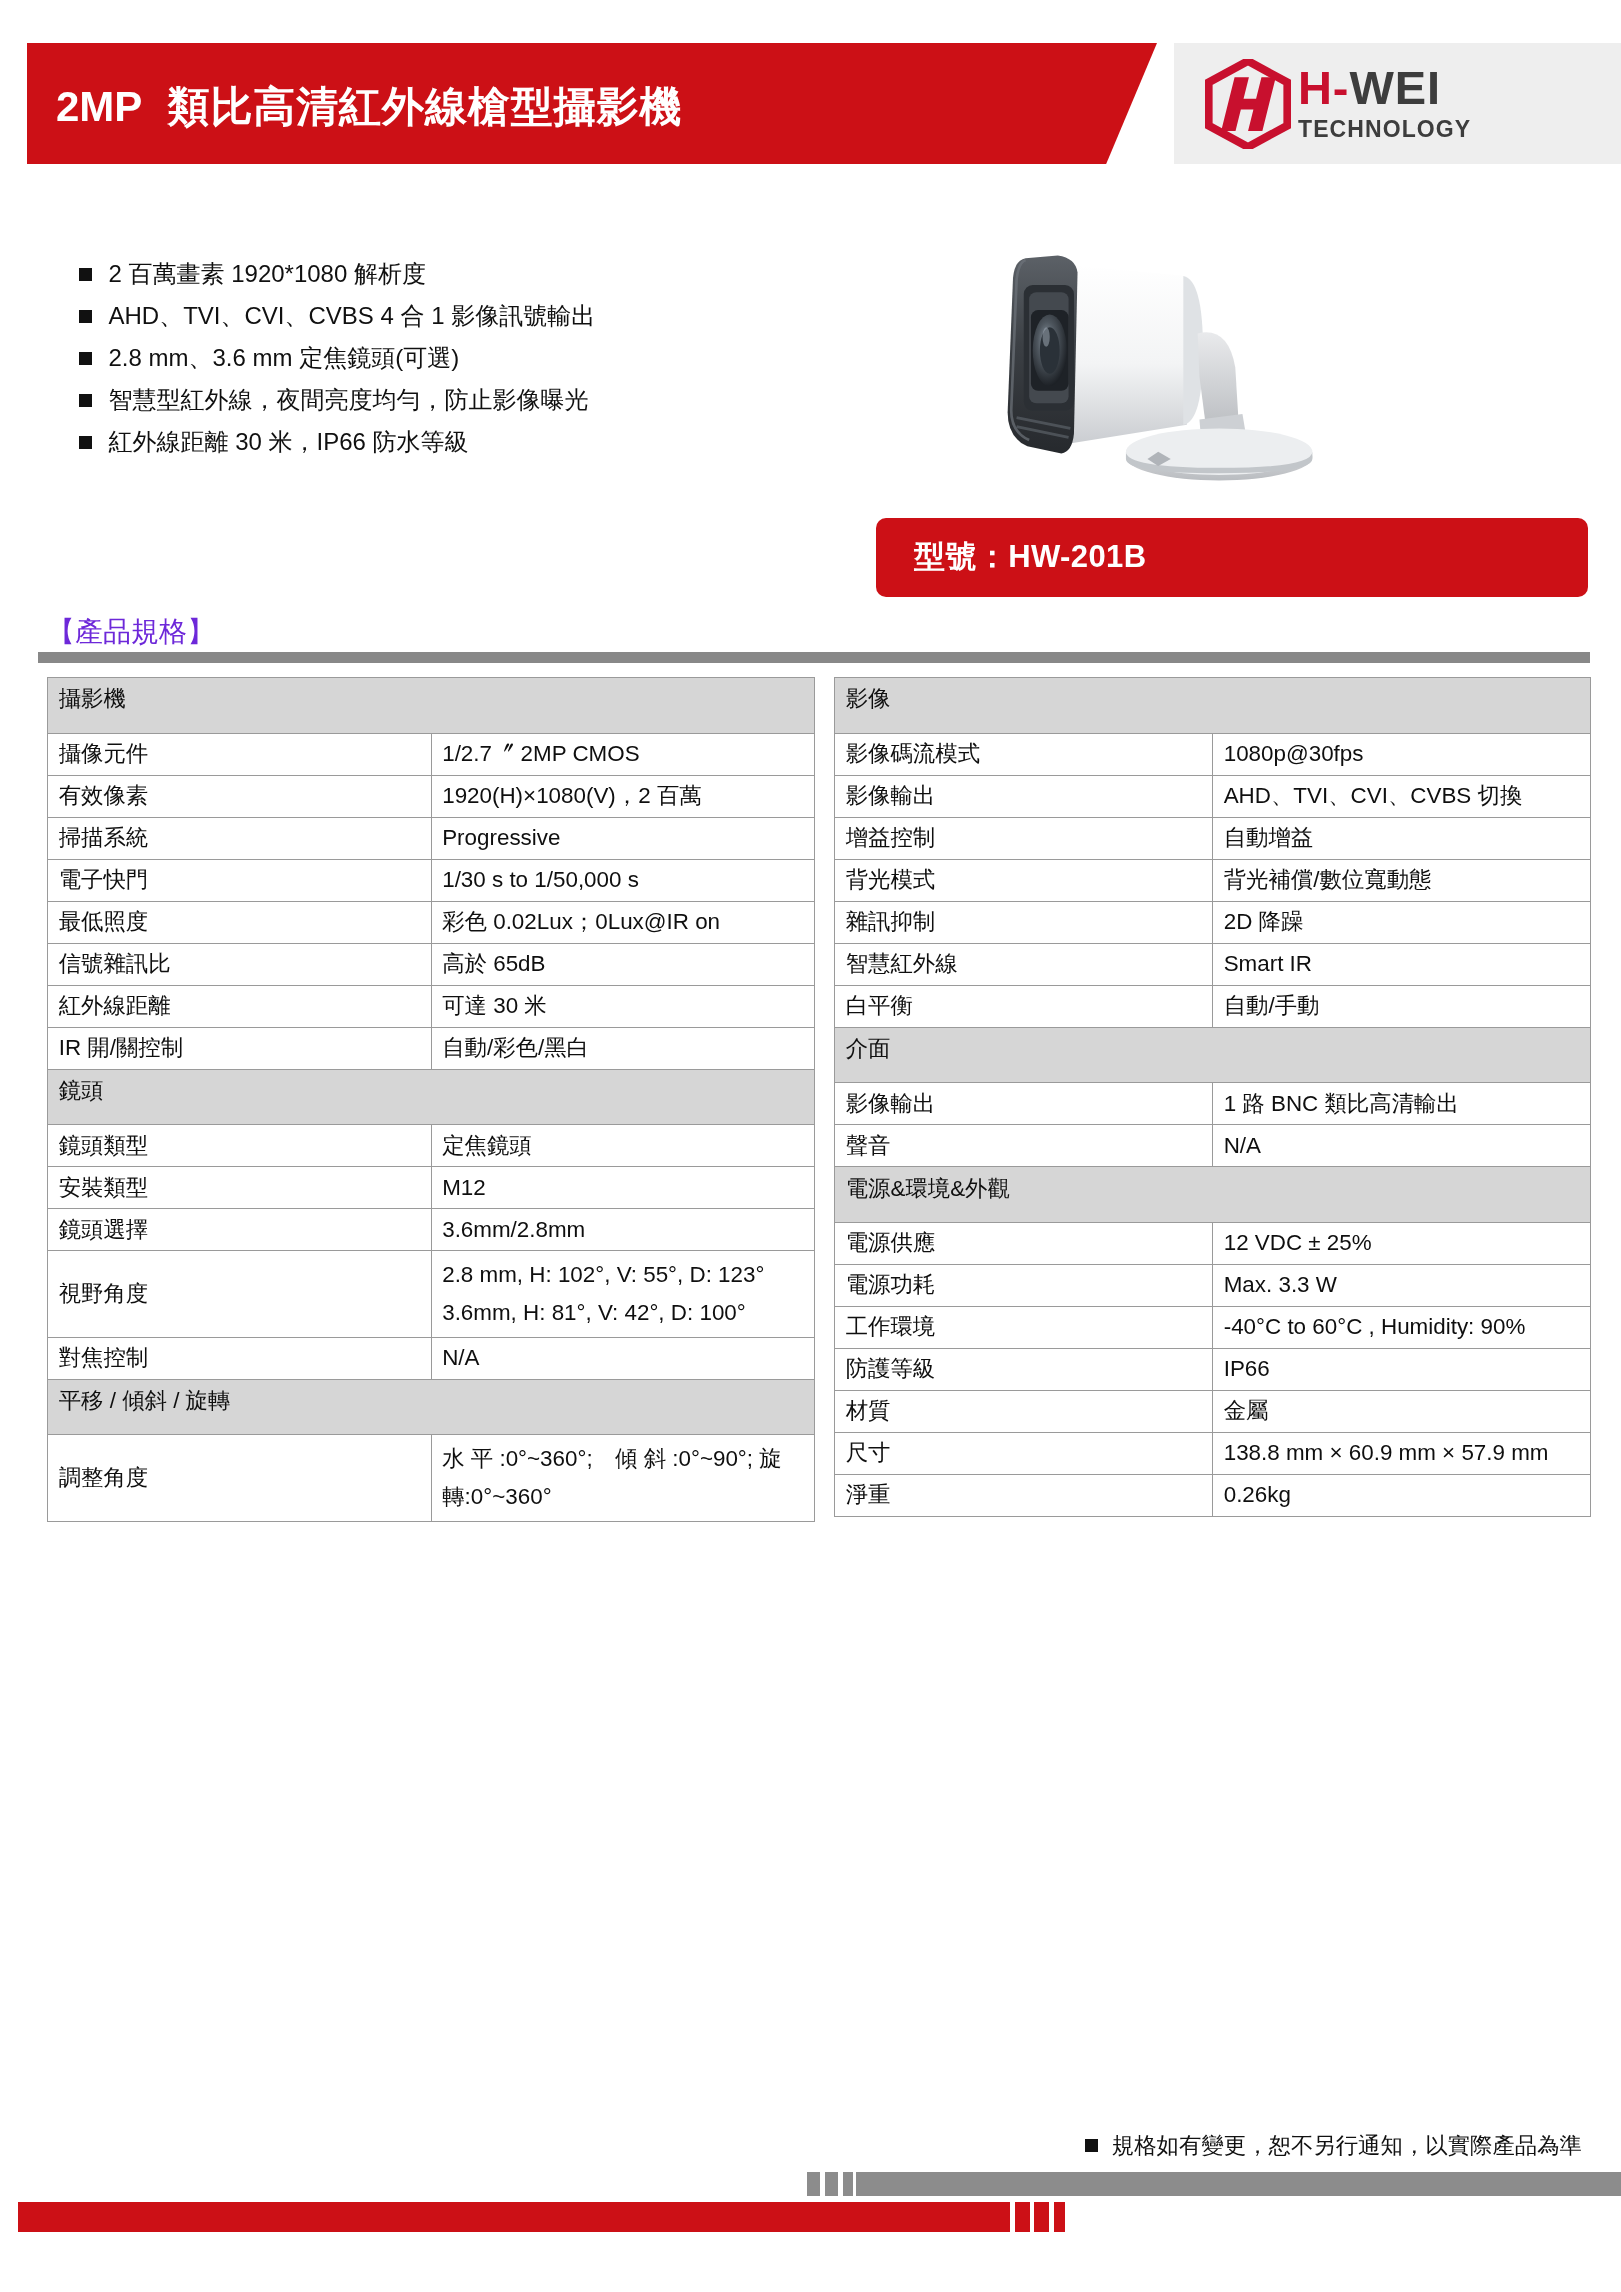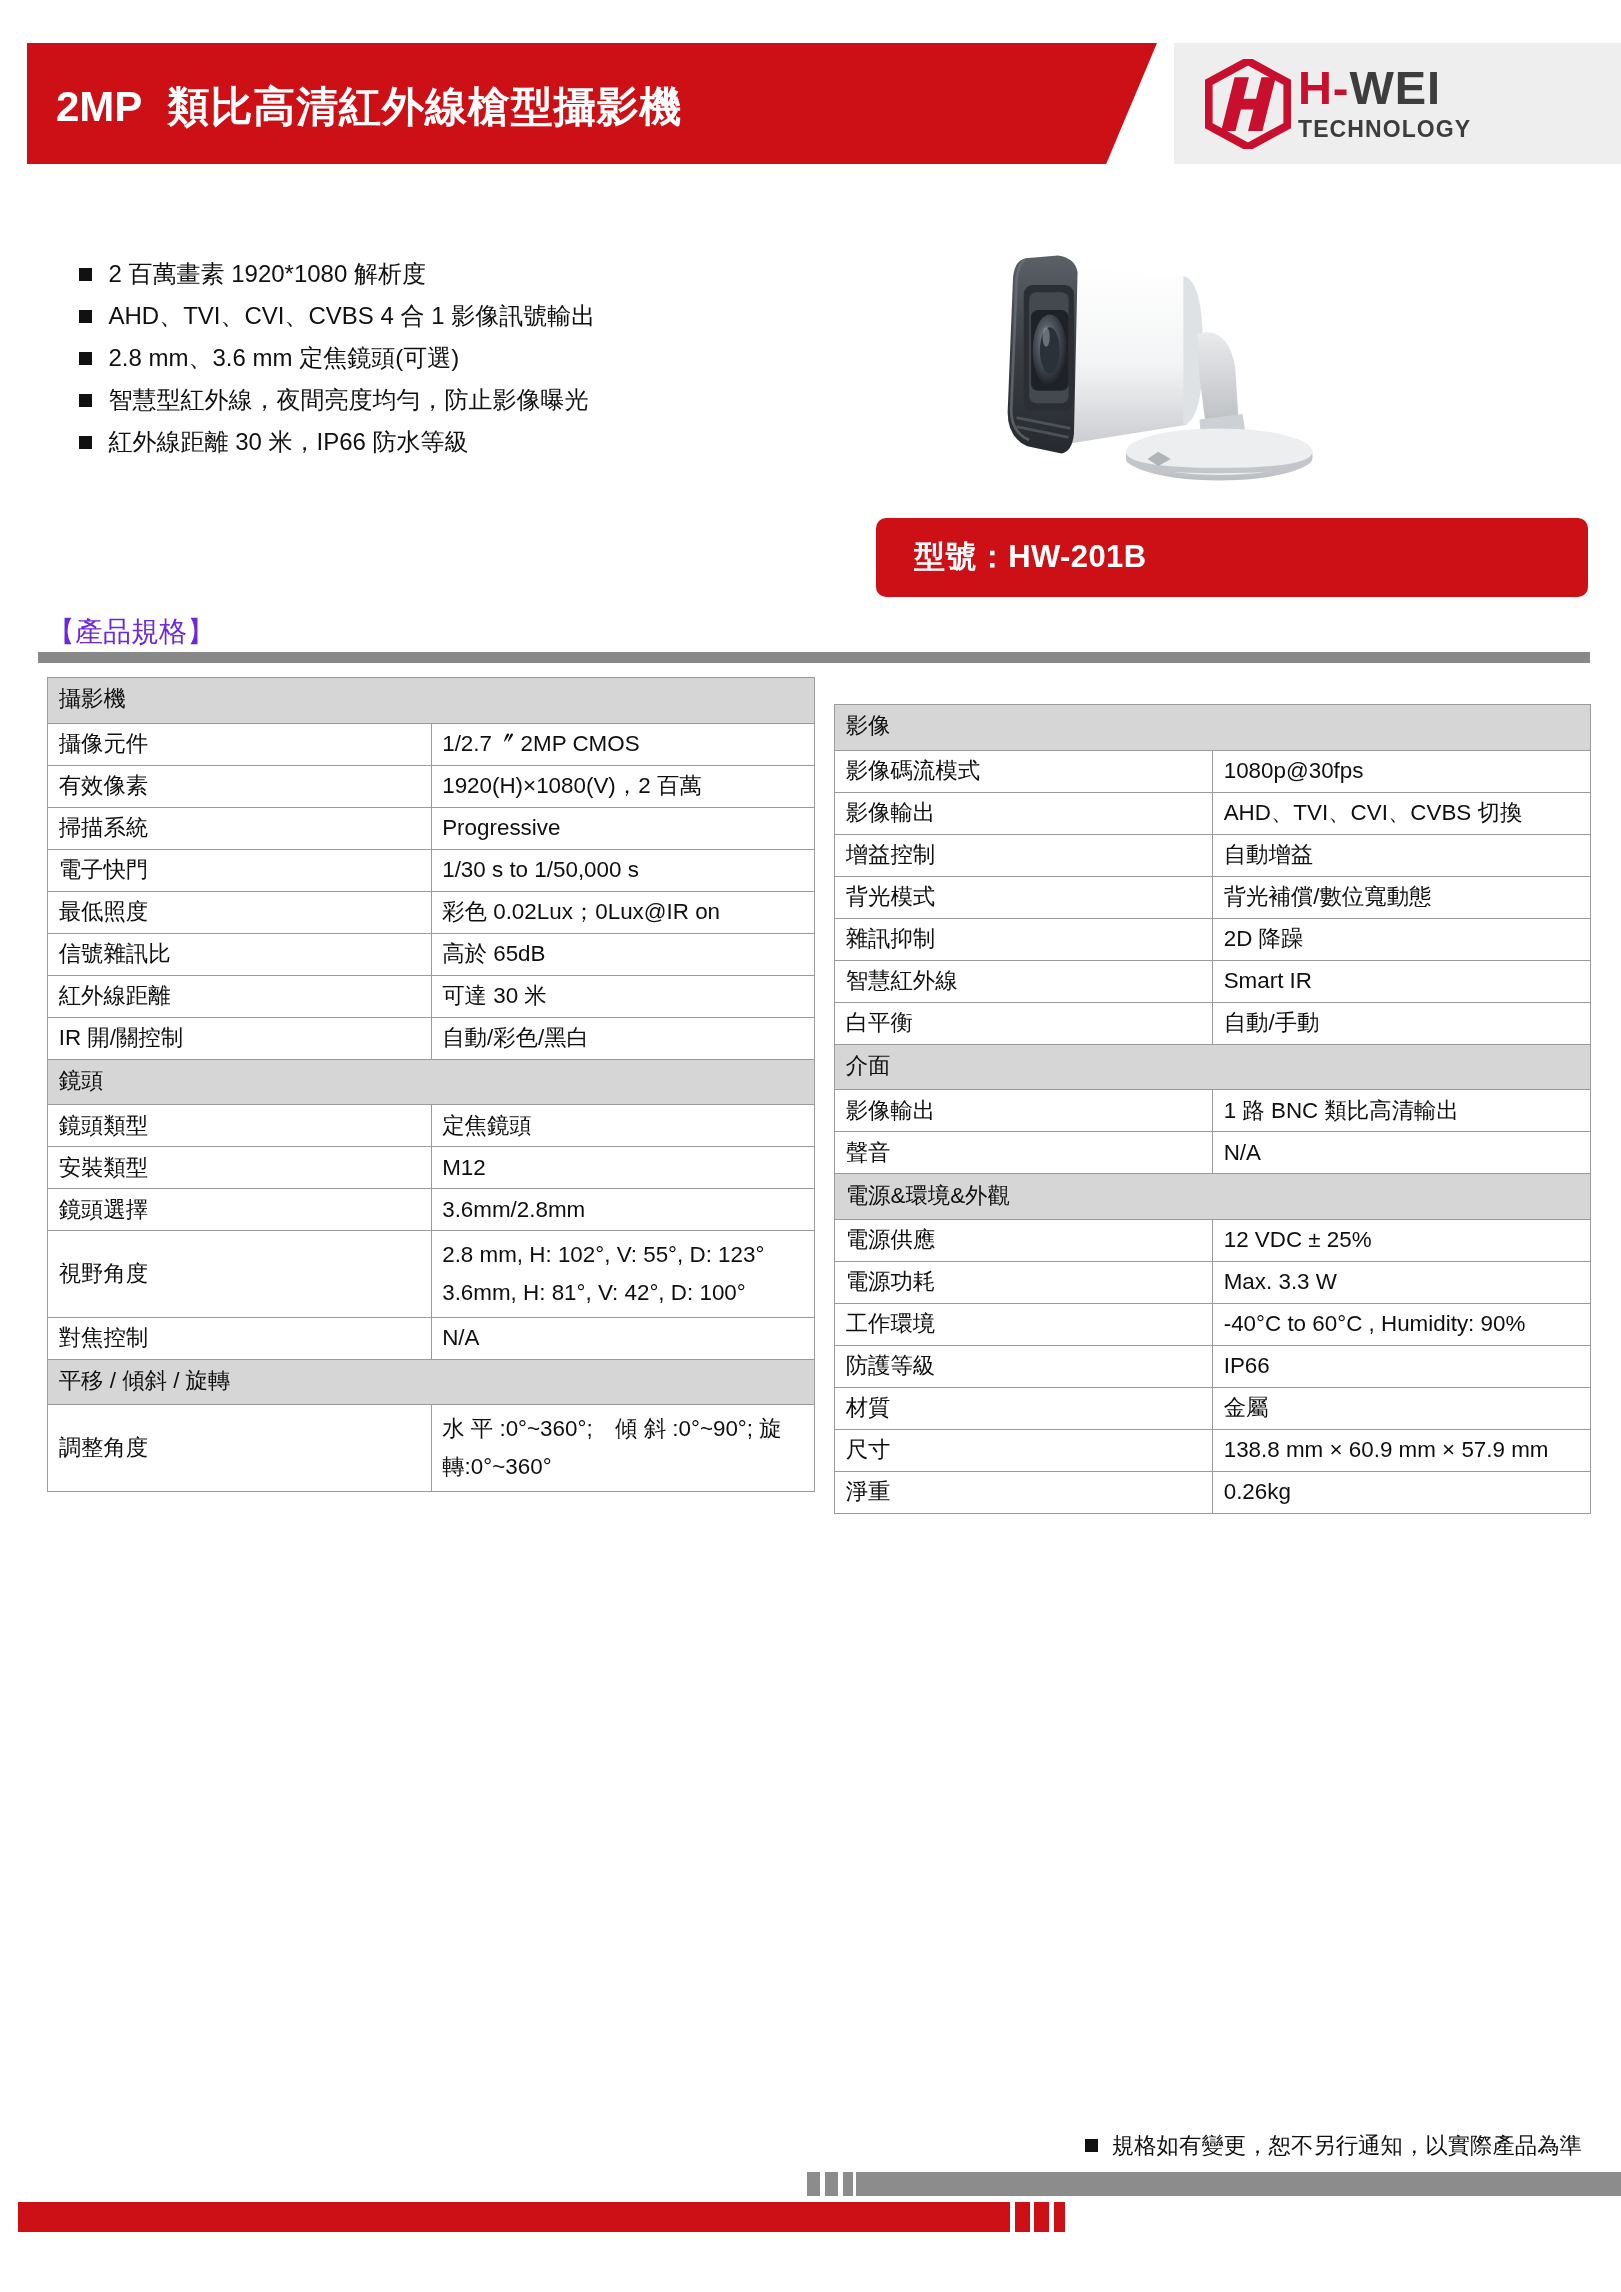--- a/index.html
+++ b/index.html
@@ -178,35 +178,35 @@
     table-layout: fixed;
     font-size: 22.4px;
   }
   .spec-table.left {
     left: 47px;
     top: 677px;
     width: 768px;
   }
   .spec-table.right {
     left: 834px;
-    top: 704px;
+    top: 677px;
     width: 757px;
   }
   .spec-table td {
     border: 1.8px solid #9a9a9a;
     padding: 5.4px 10.7px;
     vertical-align: middle;
     color: #0f0f0f;
     line-height: 1.35;
   }
   .spec-table tr.section td {
     background: #d6d6d6;
     font-size: 22.4px;
     padding-top: 6.3px;
-    padding-bottom: 8px;
+    padding-bottom: 18px;
   }
   .spec-table .k { width: 233px; }
   .spec-table.right .k { width: 244px; }
   .spec-table .row-tall td { height: 48px; }
   .cell-multiline { white-space: normal; }
   .cell-line { display: block; padding: 3.6px 0; }
 
   
   .footer-note {
     position: absolute;

